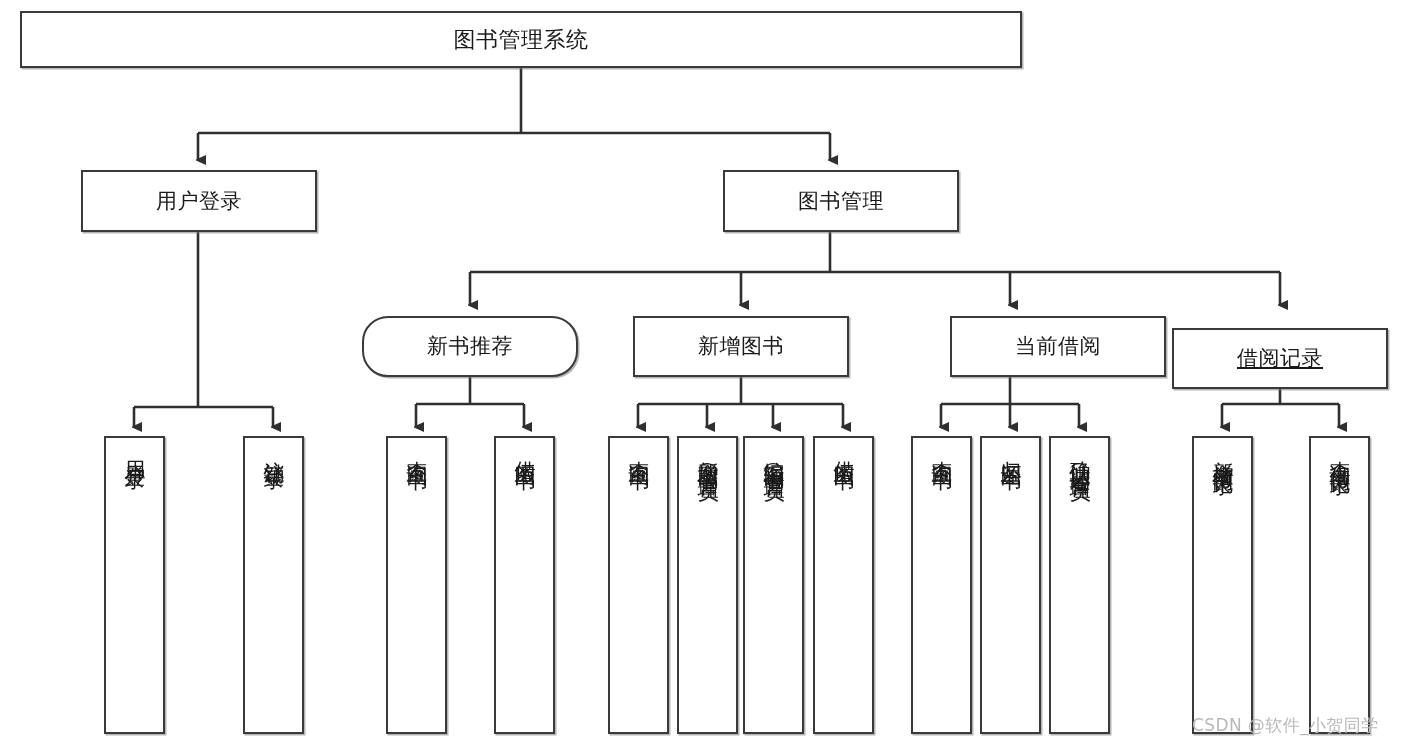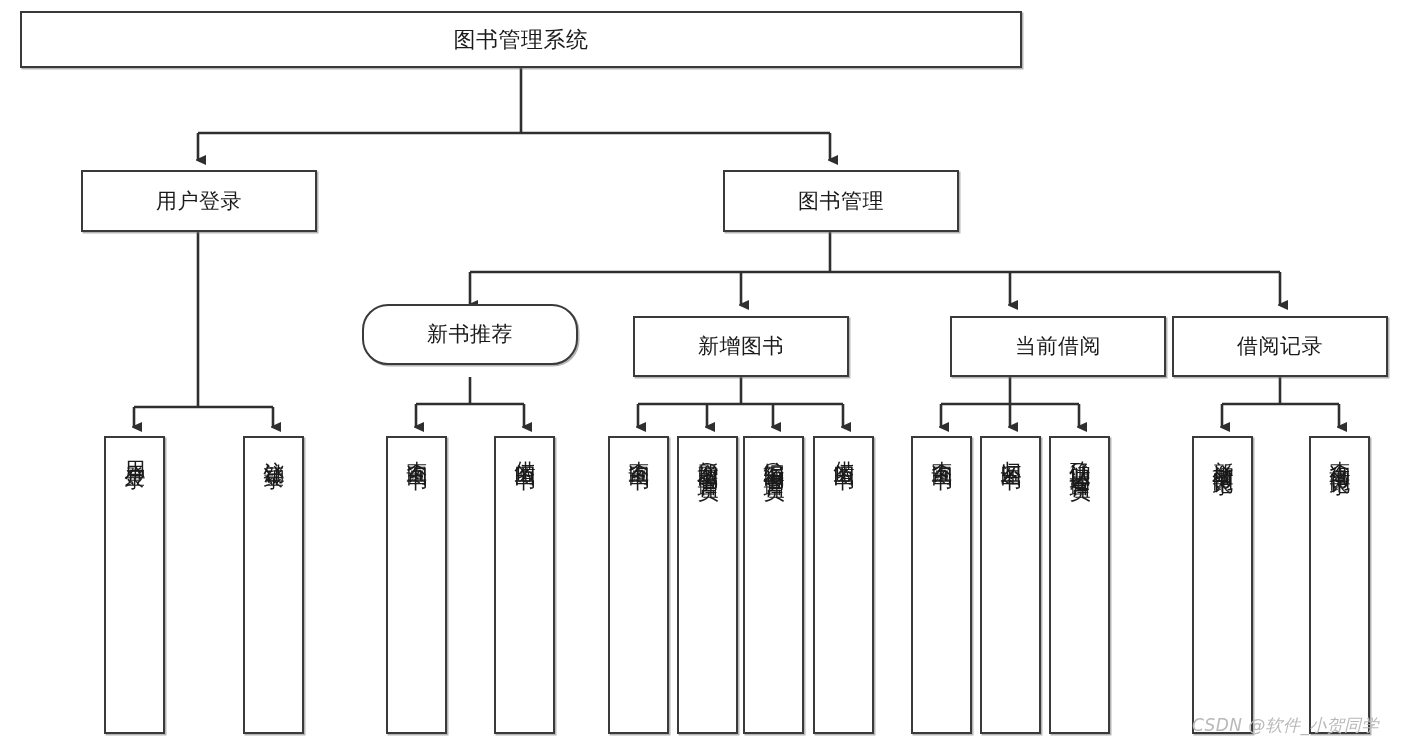--- a/index.html
+++ b/index.html
@@ -132,30 +132,30 @@
     <span class="lbl">图书管理系统</span>
   </div>
 
   <div class="node horiz" style="left:81px; top:170px; width:236px; height:62px;">
     <span class="lbl">用户登录</span>
   </div>
   <div class="node horiz" style="left:675px; top:170px; width:236px; height:62px;margin-left:48px;">
     <span class="lbl">图书管理</span>
   </div>
 
-  <div class="node horiz" style="left:362px; top:304px; width:216px; height:61px;border-radius:26px;">
+  <div class="node horiz" style="left:362px; top:316px; width:216px; height:61px;border-radius:26px;">
     <span class="lbl">新书推荐</span>
   </div>
   <div class="node horiz" style="left:633px; top:316px; width:216px; height:61px;">
     <span class="lbl">新增图书</span>
   </div>
   <div class="node horiz" style="left:902px; top:316px; width:216px; height:61px;margin-left:48px;">
     <span class="lbl">当前借阅</span>
   </div>
-  <div class="node horiz" style="left:1172px; top:316px; width:216px; height:61px;">
+  <div class="node horiz" style="left:1172px; top:328px; width:216px; height:61px;text-decoration:underline;">
     <span class="lbl">借阅记录</span>
   </div>
 
   <div class="node vert" style="left:104px; top:436px; width:61px; height:298px;">
     <span class="lbl">用户登录</span>
   </div>
   <div class="node vert" style="left:243px; top:436px; width:61px; height:298px;">
     <span class="lbl">注销登录</span>
   </div>
 
@@ -189,15 +189,15 @@
     <span class="lbl">确认归还（管理员）</span>
   </div>
 
   <div class="node vert" style="left:1192px; top:436px; width:61px; height:298px;">
     <span class="lbl">新增借阅记录</span>
   </div>
   <div class="node vert" style="left:1309px; top:436px; width:61px; height:298px;">
     <span class="lbl">查询借阅记录</span>
   </div>
 
-  <div class="watermark" style="left:1192px; top:714px;font-style:italic;">CSDN @软件_小贺同学</div>
+  <div class="watermark" style="left:1192px; top:714px;">CSDN @软件_小贺同学</div>
 
 </div>
 
 </body></html>

